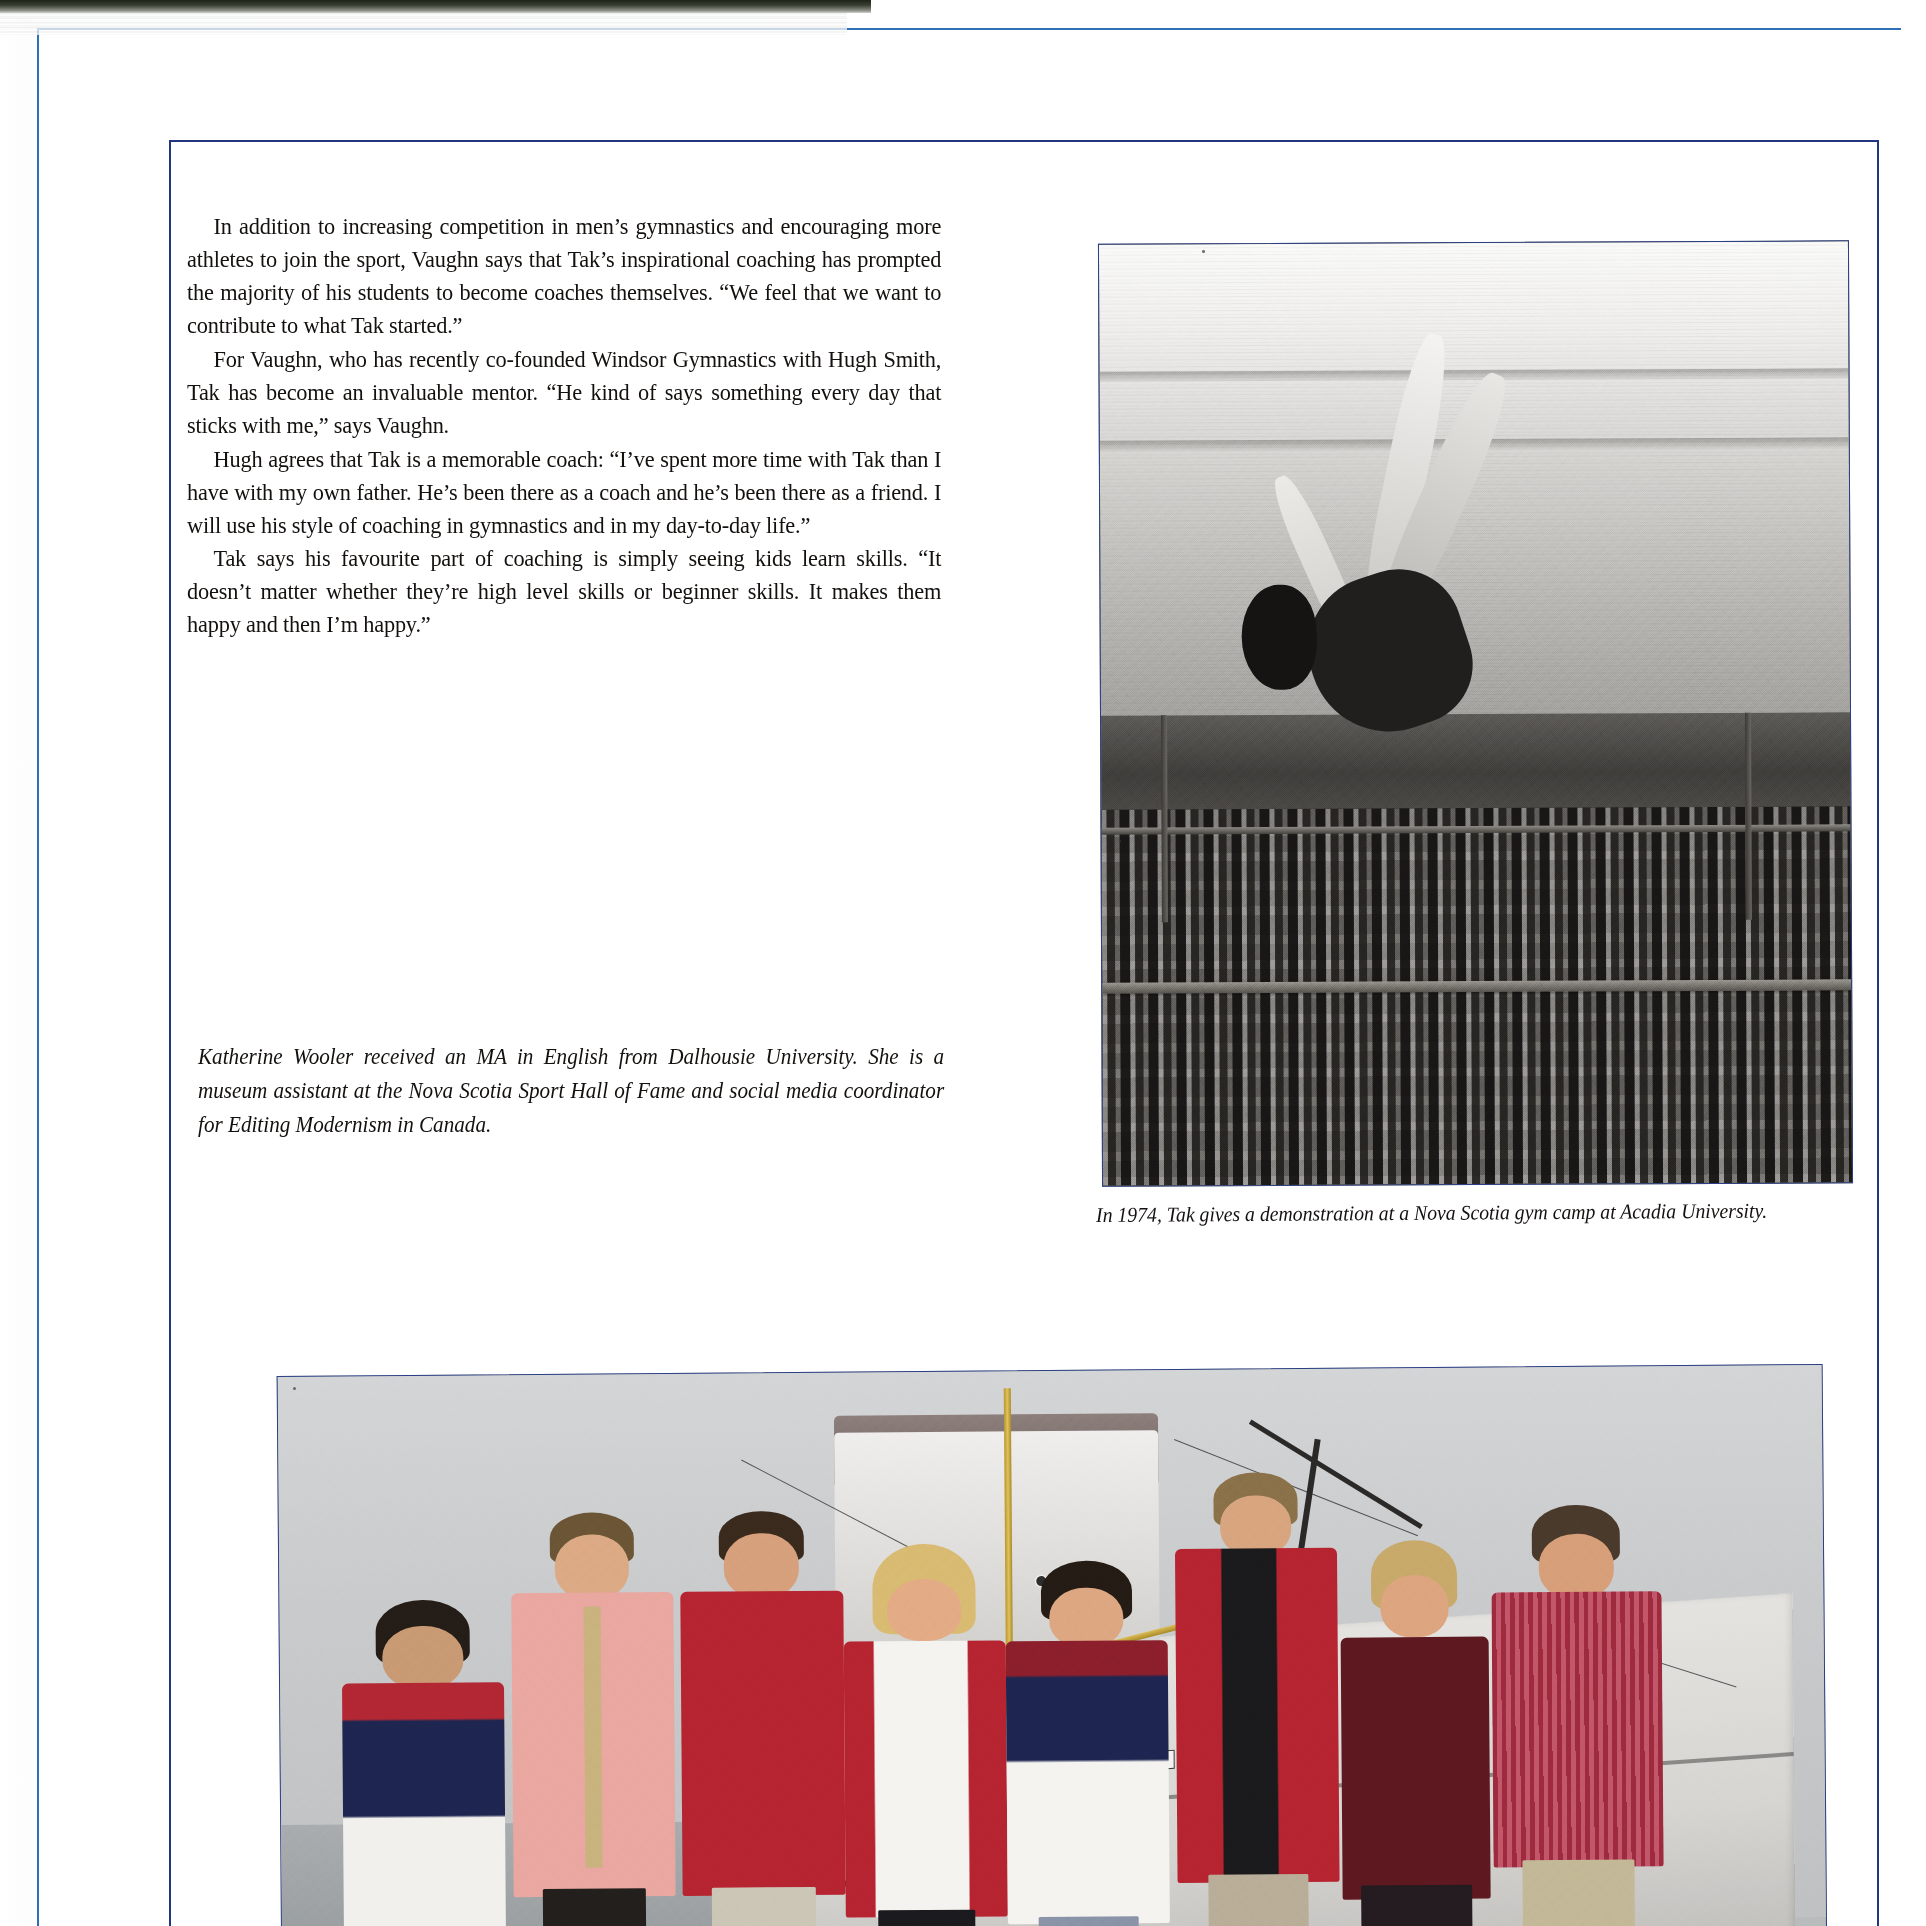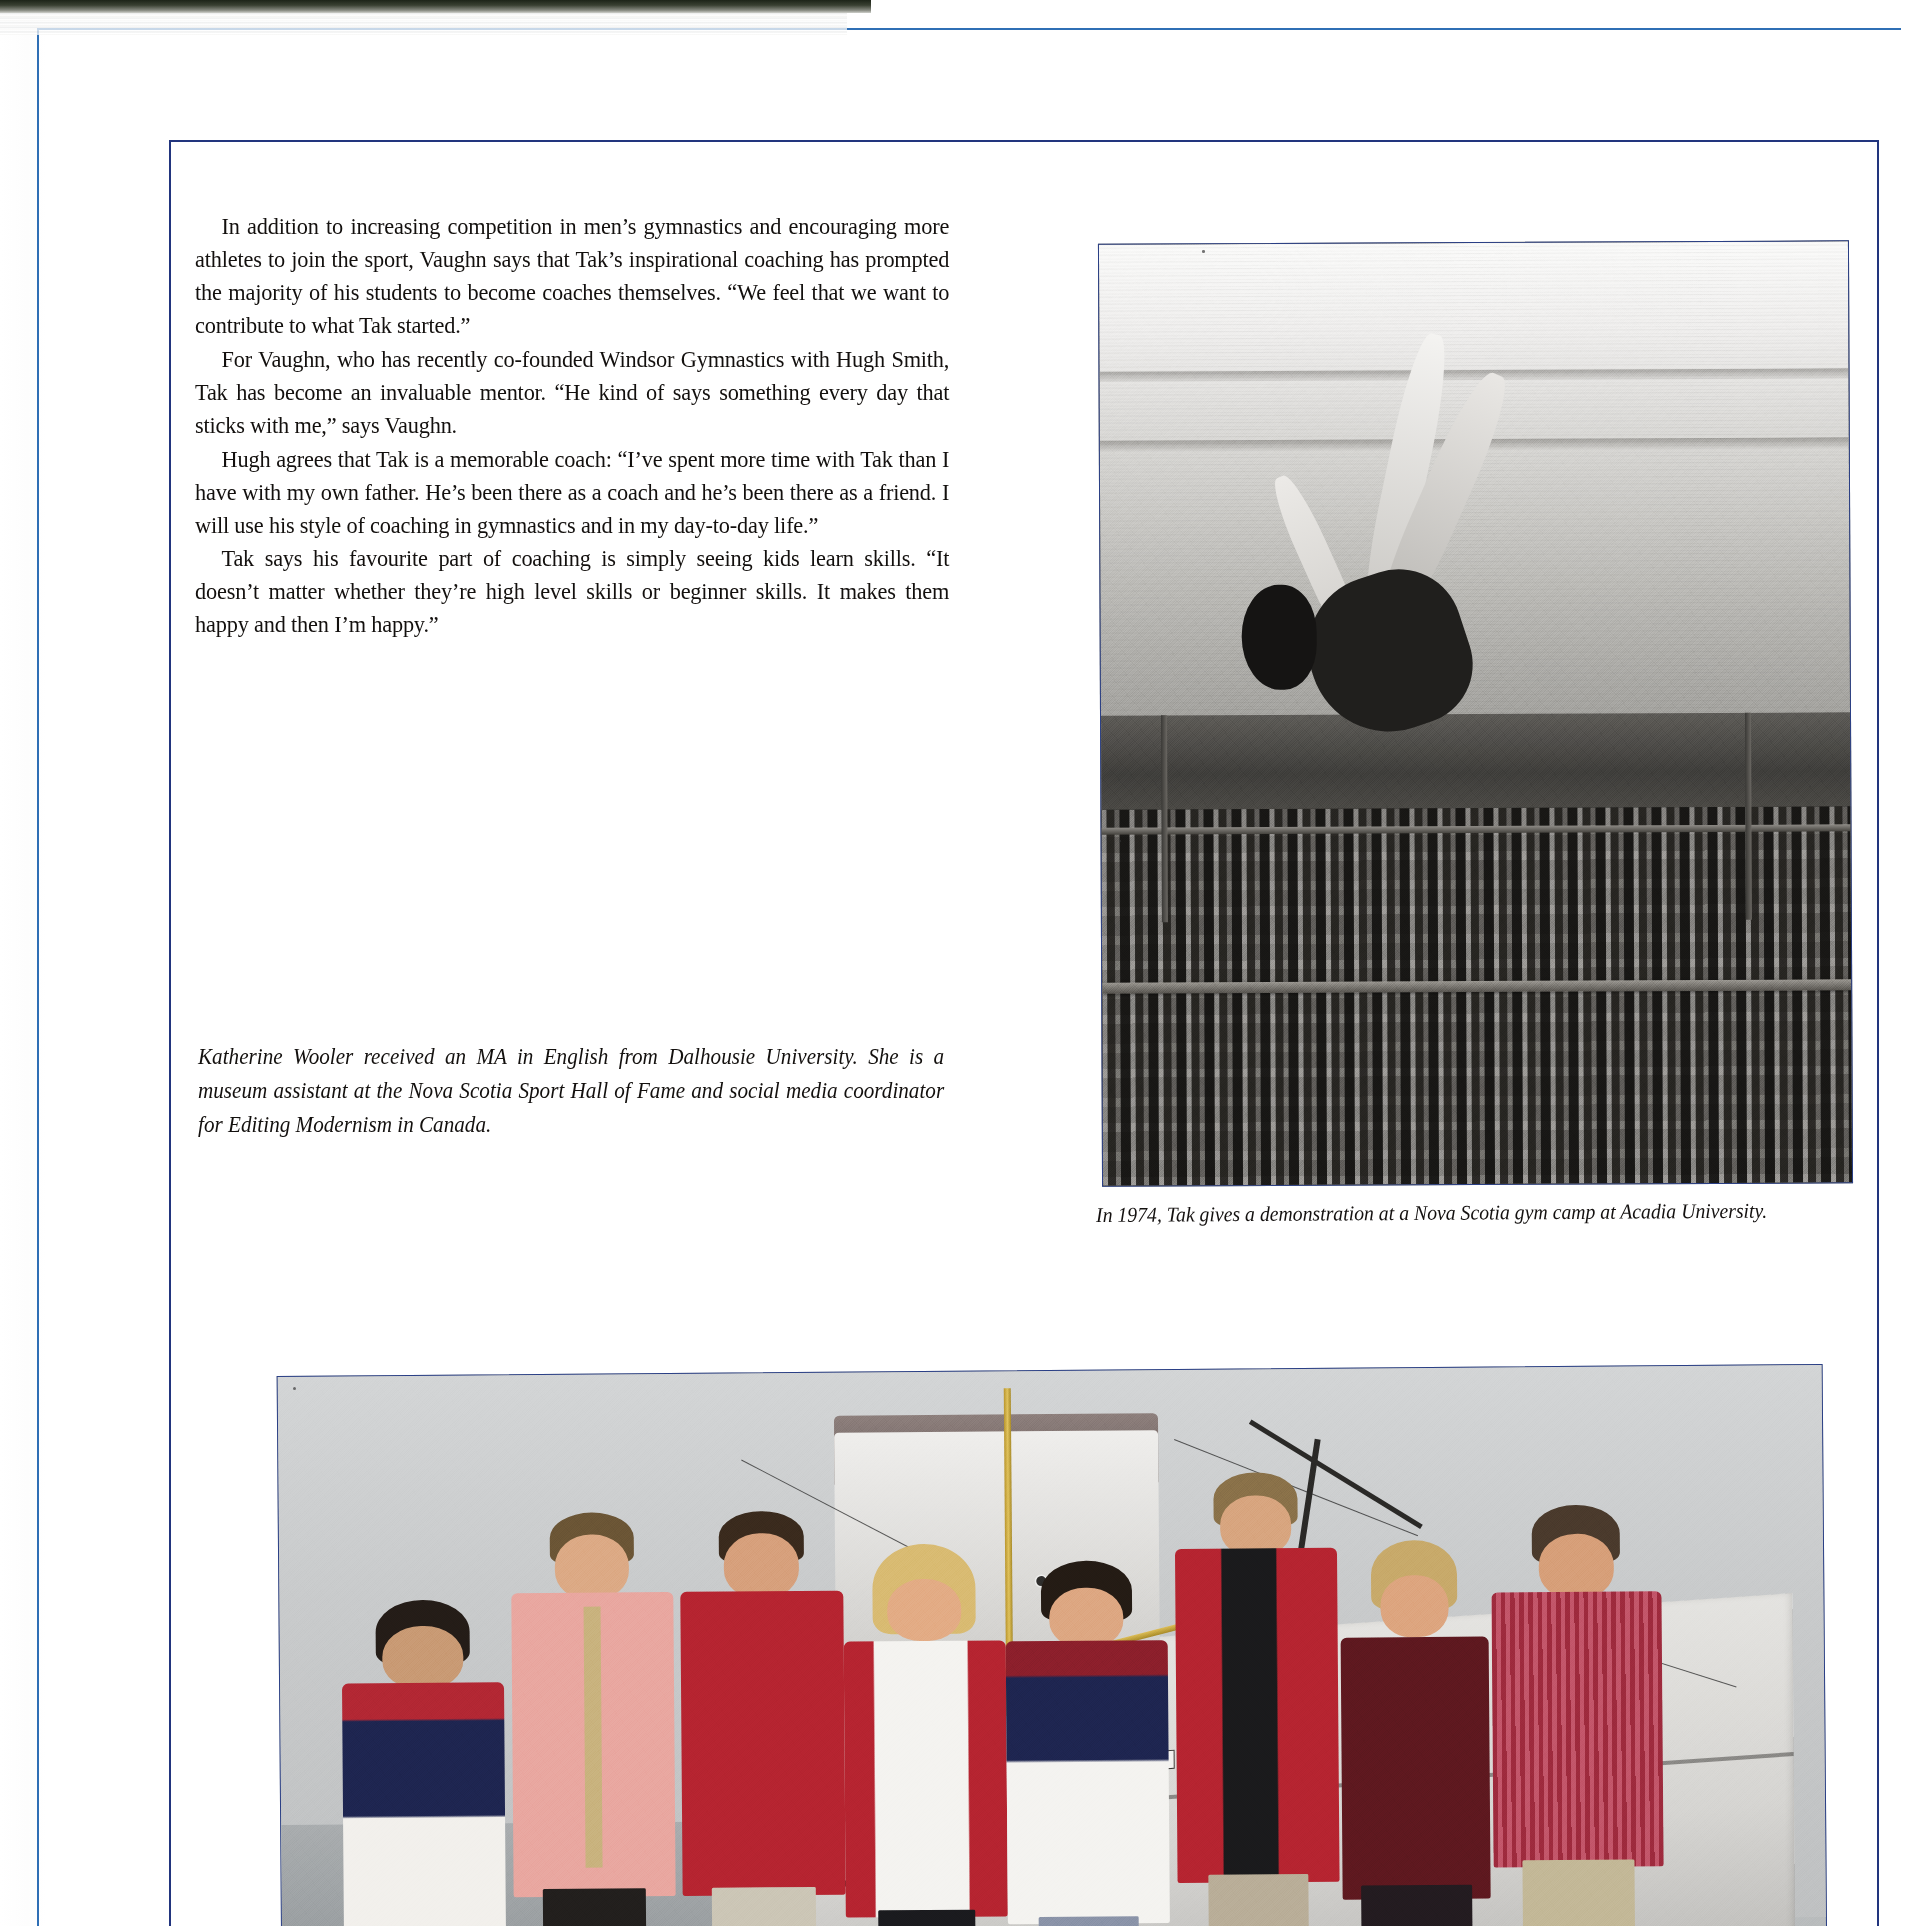--- a/index.html
+++ b/index.html
@@ -40,21 +40,21 @@
   .page-frame-inner{
     position:absolute;left:169px;top:140px;
     width:1710px;height:2268px;
     border:2.7px solid #22357e;
     box-sizing:border-box;
     z-index:6;
   }
 
   
   .text-col{
-    position:absolute;left:195px;top:210px;width:811px;
+    position:absolute;left:187px;top:210px;width:811px;
     z-index:10;
   }
   .para{
     font-size:24px;
     line-height:33px;
     color:#13100e;
     text-align:justify;
     text-indent:28.5px;
     margin:0 0 0.8px 0;
     font-stretch:condensed;

